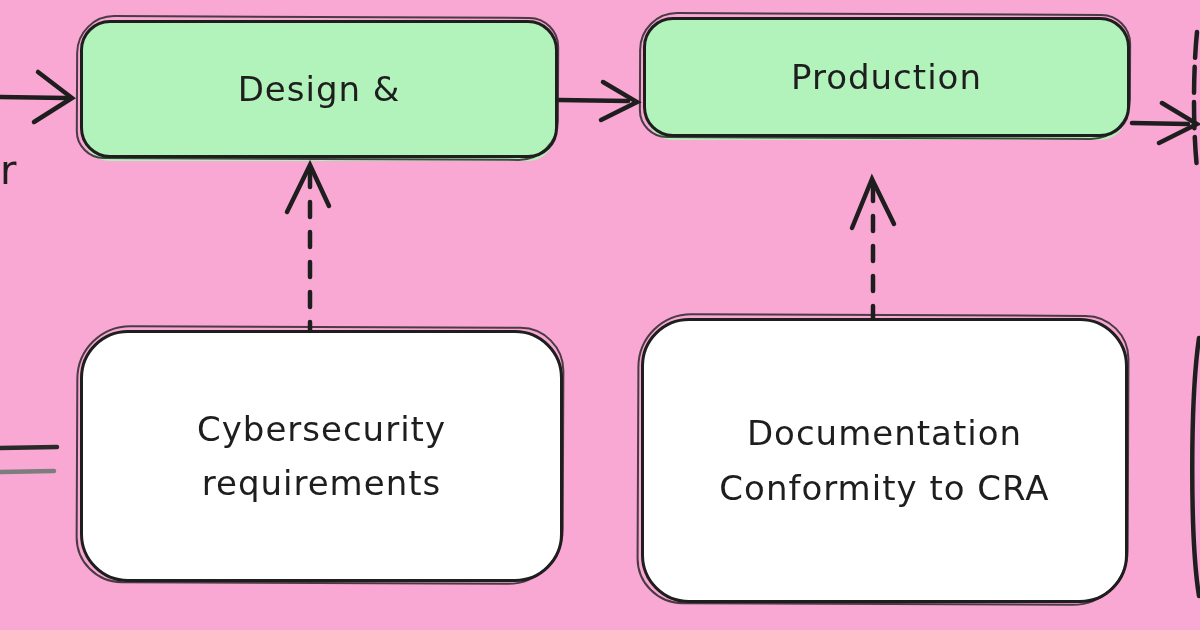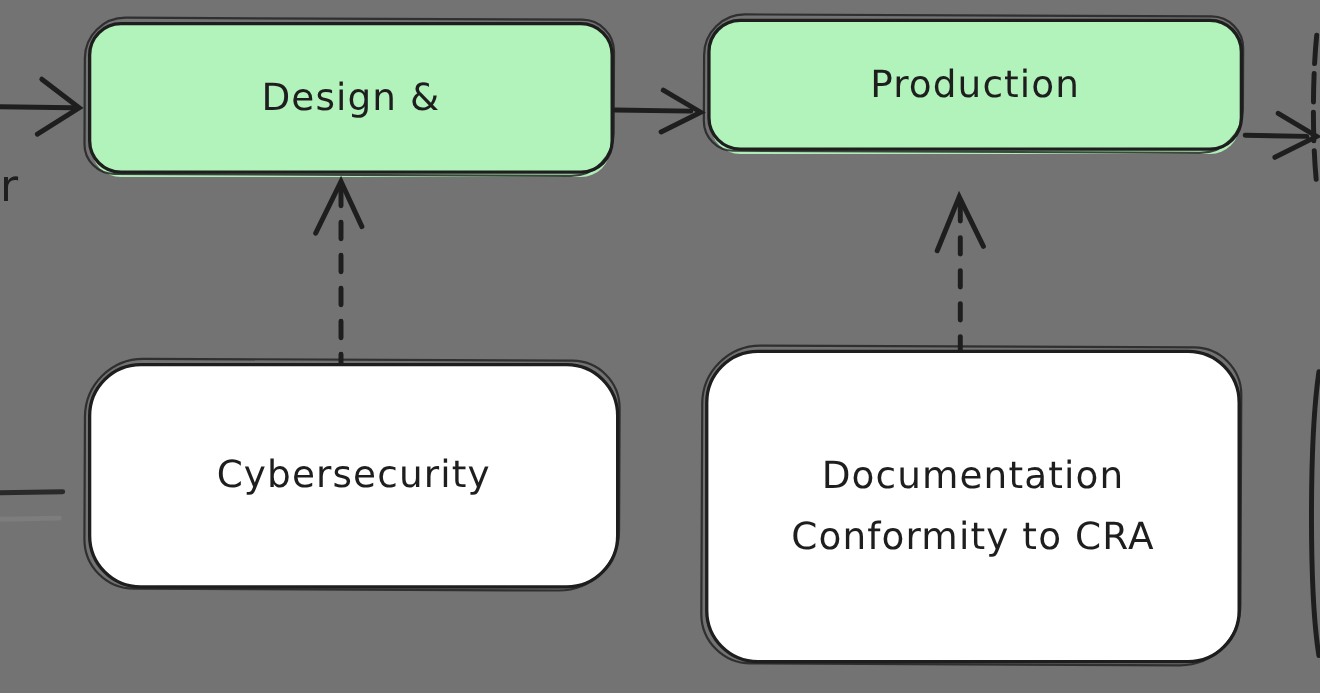--- a/index.html
+++ b/index.html
@@ -1,35 +1,35 @@
 <!DOCTYPE html>
 <html><head>
 <meta charset="utf-8">
 <style>
   html,body{margin:0;padding:0;background:#ffffff;}
   .canvas{
-    position:relative;width:1200px;height:630px;background:#737373;
+    position:relative;width:1200px;height:630px;background:#f9a8d4;
     overflow:hidden;font-family:"DejaVu Sans","Liberation Sans",sans-serif;color:#1e1e1e;
   }
   .node{
     position:absolute;display:flex;flex-direction:column;align-items:center;justify-content:center;
     text-align:center;border:3.5px solid #1e1e1e;background:#ffffff;box-sizing:border-box;
     font-size:34px;line-height:1.6;letter-spacing:1px;
   }
   .node::after{ 
     content:"";position:absolute;inset:-7px -4px -5px -7px;border:2.2px solid rgba(30,30,30,.8);
     pointer-events:none;transform:rotate(.25deg);
   }
   .node.green{background:#b2f2bb;border-radius:30px;box-shadow:0 6px 0 -3px rgba(178,242,187,.95);}
   .node.green::after{border-radius:38px 30px 40px 28px;}
   .node.white{border-radius:48px;}
   .node.white::after{border-radius:54px 44px 56px 46px;}
   #node-design{left:80px;top:20px;width:478px;height:138px;}
   #node-production{left:643px;top:17px;width:487px;height:120px;}
-  #node-cyber{left:80px;top:330px;width:483px;height:205px;align-items:center;}
+  #node-cyber{left:80px;top:330px;width:483px;height:252px;align-items:center;}
   #node-doc{left:641px;top:318px;width:487px;height:285px;}
   .node .line{position:relative;z-index:2;}
   #edges{position:absolute;left:0;top:0;z-index:5;pointer-events:none;}
   .fragment-text{
     position:absolute;left:0px;top:150px;font-size:40px;line-height:1;color:#1e1e1e;z-index:2;
   }
 </style>
 </head>
 <body>
 
@@ -38,20 +38,21 @@
   <div class="node green" id="node-design">
     <div class="line">Design &amp;</div>
   </div>
 
   <div class="node green" id="node-production">
     <div class="line">Production</div>
   </div>
 
   <div class="node white" id="node-cyber">
     <div class="line">Cybersecurity</div>
+    <div class="line">requirements</div>
   </div>
 
   <div class="node white" id="node-doc">
     <div class="line">Documentation</div>
     <div class="line">Conformity to CRA</div>
   </div>
 
   <div class="fragment-text">r</div>
 
   <svg id="edges" width="1200" height="630" viewBox="0 0 1200 630" fill="none" stroke="#1e1e1e" stroke-width="4.5" stroke-linecap="round">

